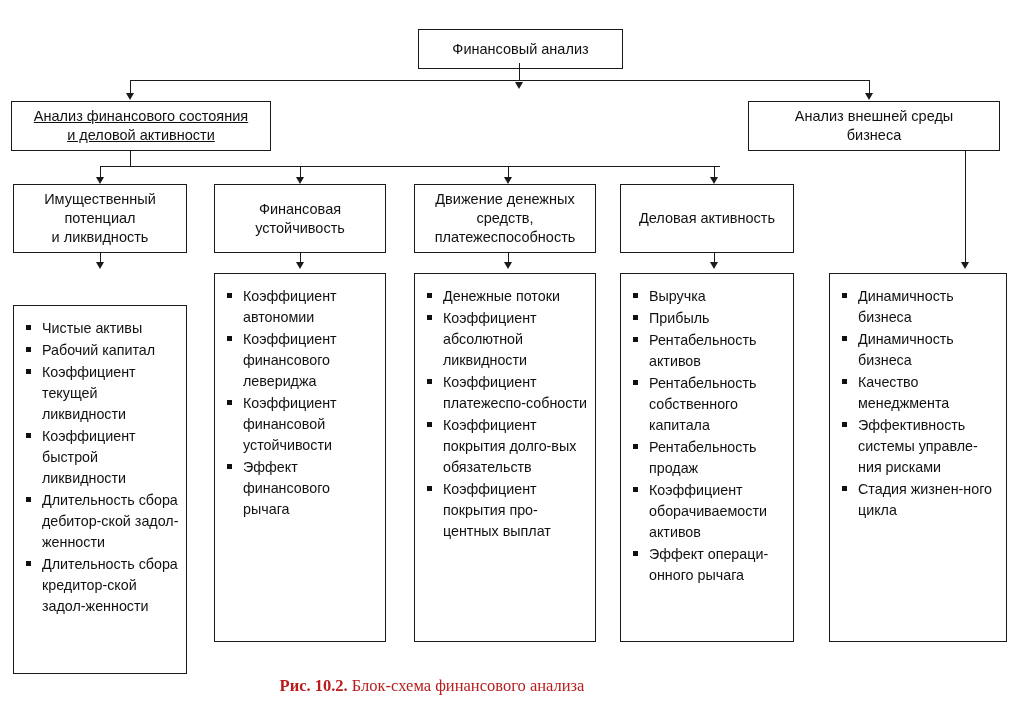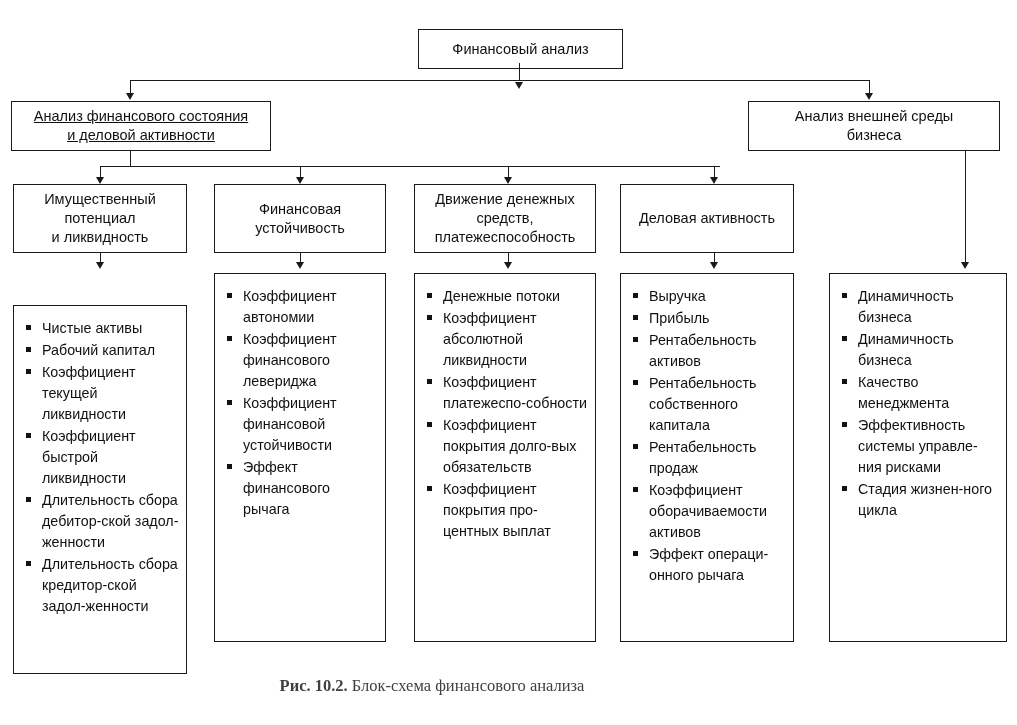--- a/index.html
+++ b/index.html
@@ -83,21 +83,21 @@
 
   
   #caption {
     position: absolute;
     left: 0;
     top: 676px;
     width: 864px;
     text-align: center;
     font-family: "Liberation Serif", serif;
     font-size: 16.5px;
-    color: #404040;
+    color: #b91c1c;
   }
   #caption b { font-weight: bold; }
 </style>
 </head>
 <body>
 
 <div id="page">
 
   <div class="box" style="left:418px; top:29px; width:205px; height:40px;">
     <span>Финансовый анализ</span>

